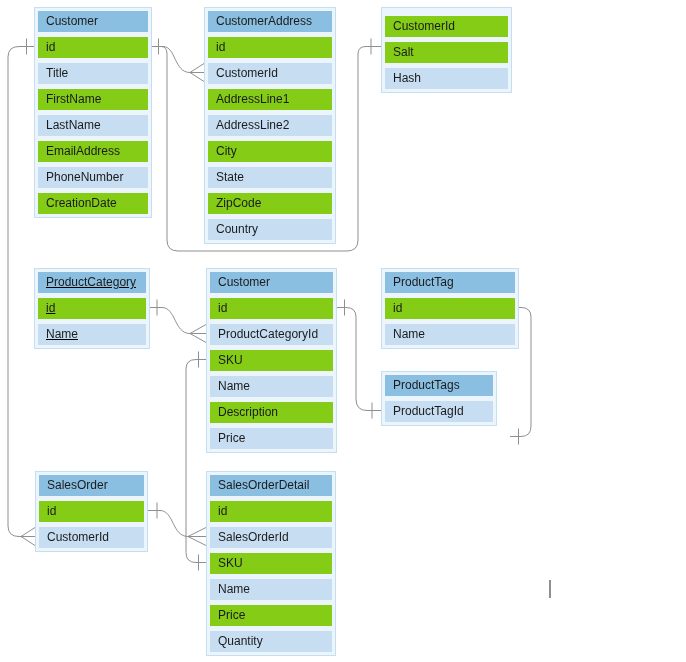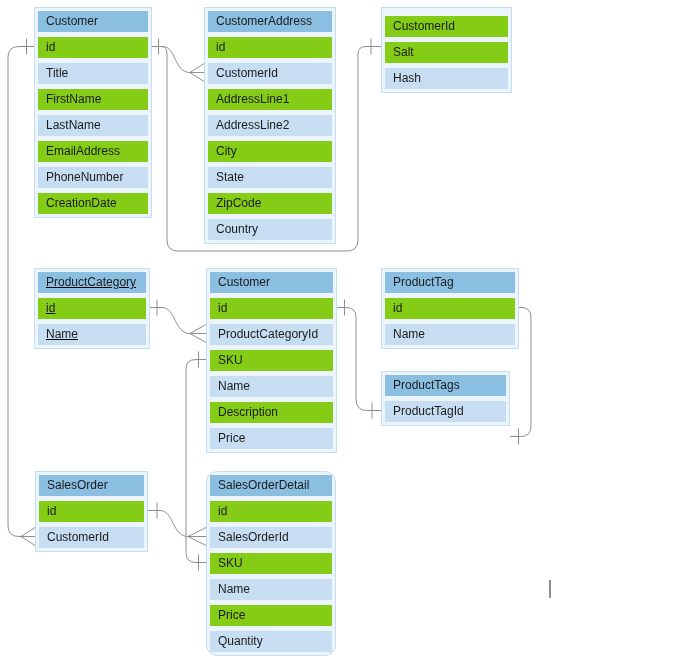--- a/index.html
+++ b/index.html
@@ -159,32 +159,32 @@
     <div class="row a">Description</div>
     <div class="row b">Price</div>
   </div>
 
   <div class="tbl" style="left:381px;top:268px;width:138px;">
     <div class="hdr">ProductTag</div>
     <div class="row a">id</div>
     <div class="row b">Name</div>
   </div>
 
-  <div class="tbl" style="left:381px;top:371px;width:129px;">
+  <div class="tbl" style="left:381px;top:371px;width:116px;">
     <div class="hdr">ProductTags</div>
     <div class="row b">ProductTagId</div>
   </div>
 
   <div class="tbl" style="left:35px;top:471px;width:113px;">
     <div class="hdr">SalesOrder</div>
     <div class="row a">id</div>
     <div class="row b">CustomerId</div>
   </div>
 
-  <div class="tbl" style="left:206px;top:471px;width:130px;border-radius:11px;">
+  <div class="tbl" style="left:206px;top:471px;width:130px;">
     <div class="hdr">SalesOrderDetail</div>
     <div class="row a">id</div>
     <div class="row b">SalesOrderId</div>
     <div class="row a">SKU</div>
     <div class="row b">Name</div>
     <div class="row a">Price</div>
     <div class="row b">Quantity</div>
   </div>
 
   <div class="caret"></div>

